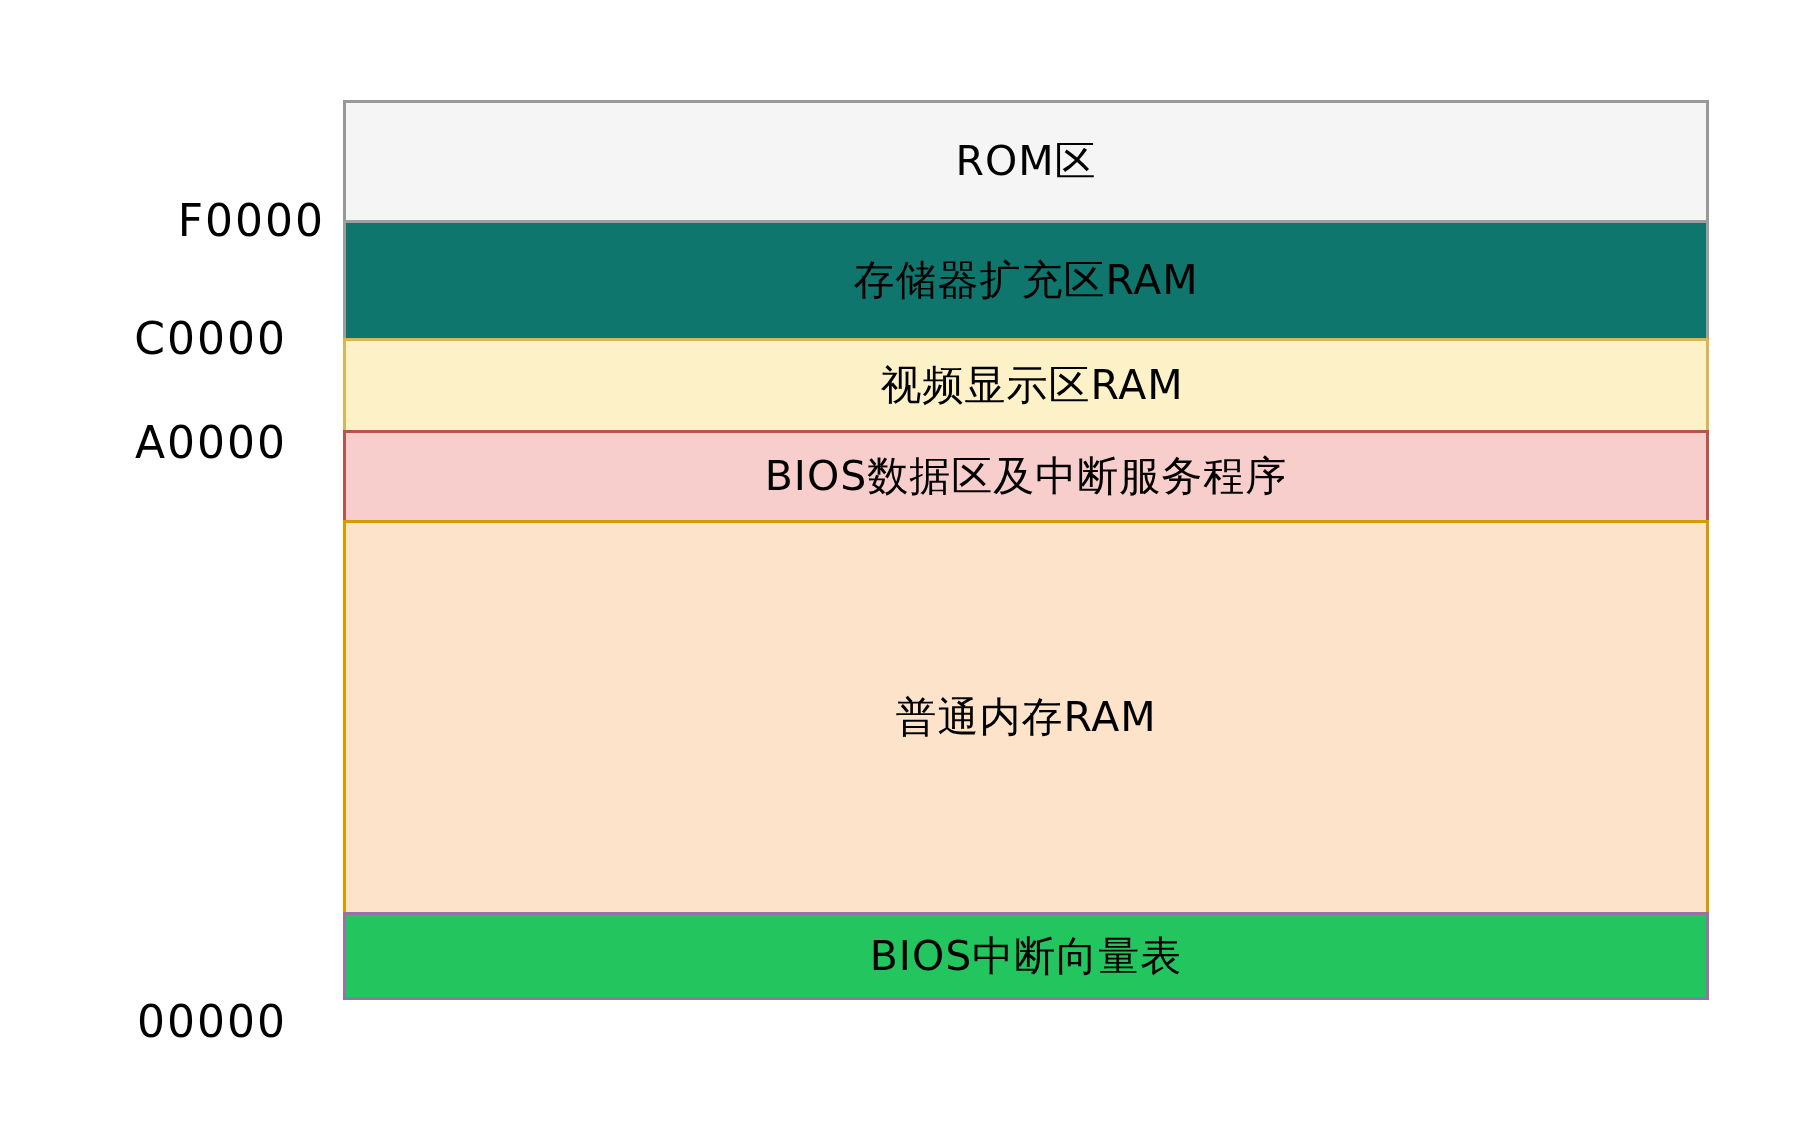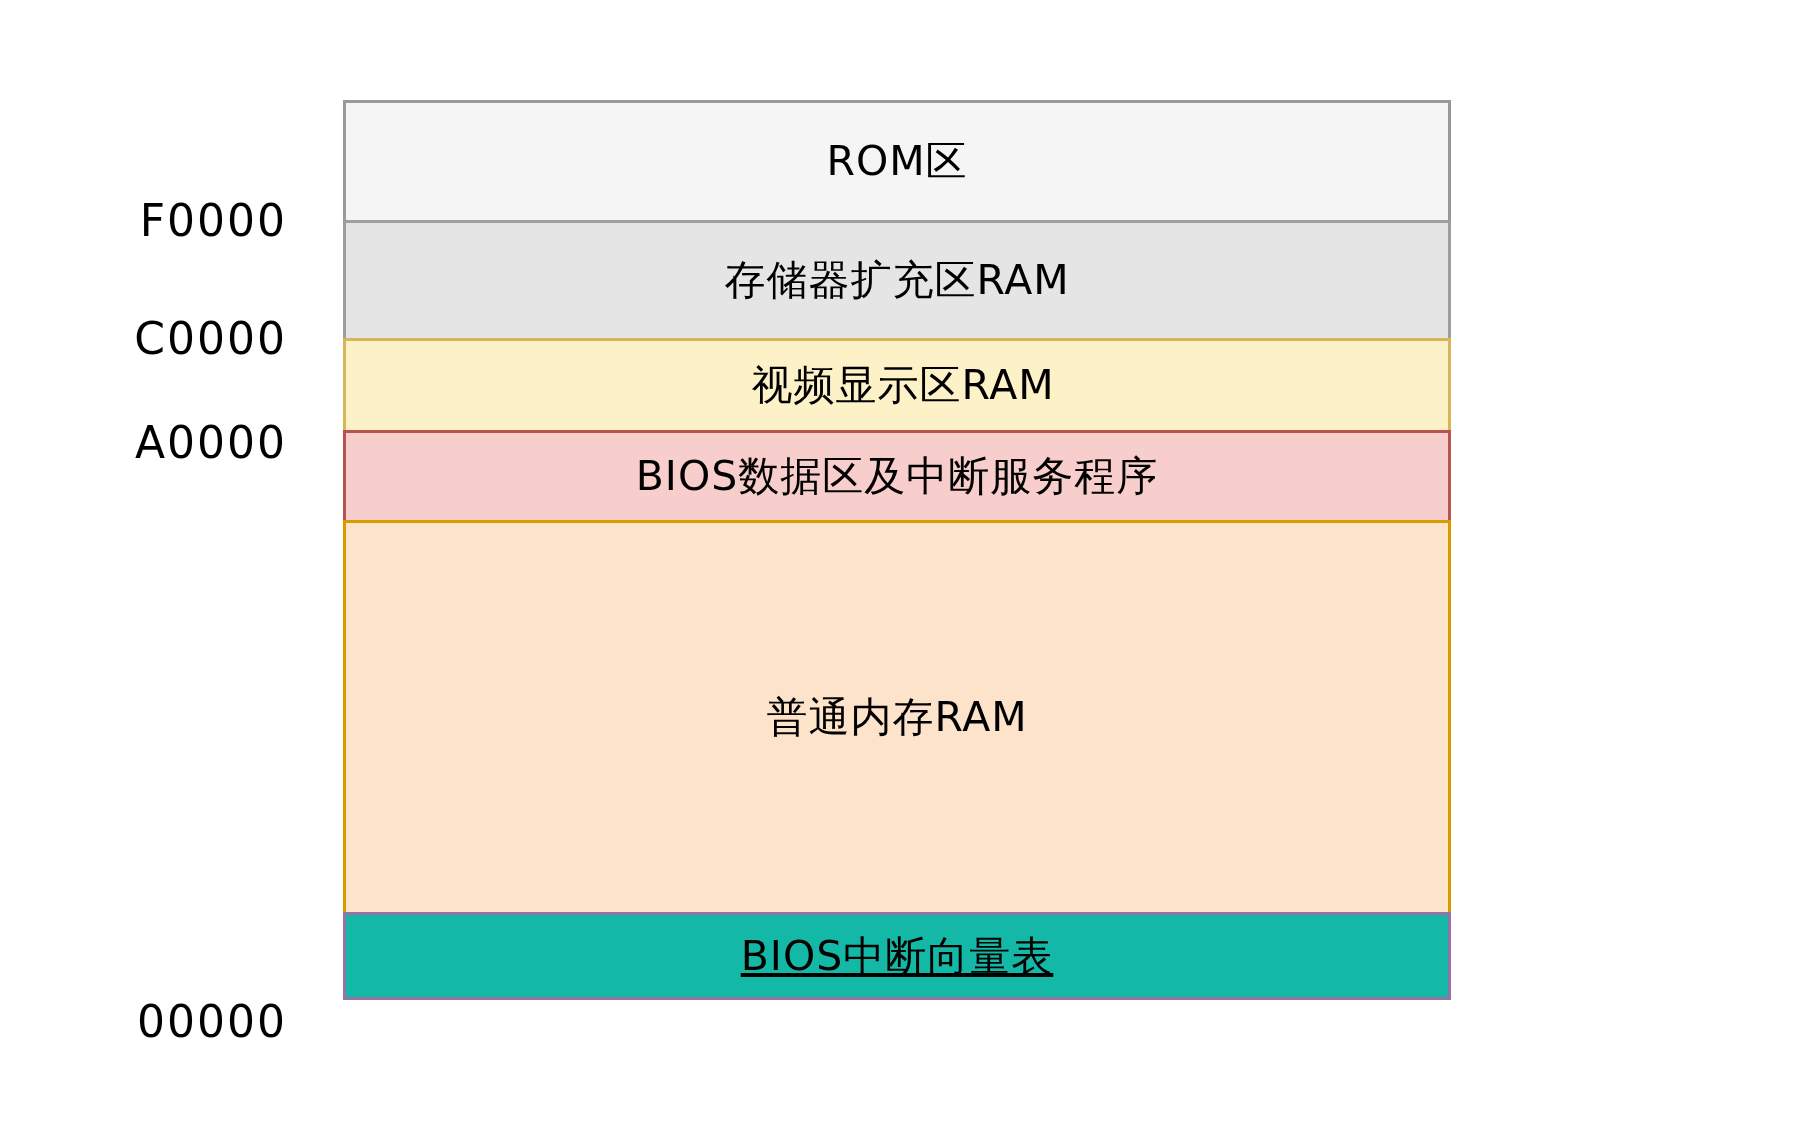--- a/index.html
+++ b/index.html
@@ -13,21 +13,21 @@
     width: 1796px;
     height: 1148px;
     background: #ffffff;
     overflow: hidden;
   }
   
   .memory-box {
     position: absolute;
     left: 343px;
     top: 100px;
-    width: 1108px;
+    width: 1366px;
     display: flex;
     flex-direction: column;
   }
   .region {
     box-sizing: border-box;
     border-style: solid;
     border-width: 0 3px 0 3px;
     border-top-width: 3px;
     display: flex;
     align-items: center;
@@ -53,39 +53,39 @@
     color: #000000;
     letter-spacing: 2px;
     white-space: nowrap;
   }
 </style>
 </head>
 <body>
 
 <div class="canvas">
 
-  <div class="addr-label" style="top: 220px;">F0000</div>
+  <div class="addr-label" style="top: 220px; padding-left: 38px;">F0000</div>
   <div class="addr-label" style="top: 338px;">C0000</div>
   <div class="addr-label" style="top: 442px;">A0000</div>
   <div class="addr-label" style="top: 1000px; margin-top: 21px;">00000</div>
 
   <div class="memory-box">
     <div class="region" style="background: rgb(245, 245, 245); border-color: rgb(153, 153, 153); height: 120px;">
       <span class="region-label">ROM区</span>
     </div>
-    <div class="region" style="background: #e5e5e5; border-color: rgb(158, 158, 158); height: 118px;">
+    <div class="region" style="background: #0f766e; border-color: rgb(158, 158, 158); height: 118px;">
       <span class="region-label">存储器扩充区RAM</span>
     </div>
     <div class="region" style="background: rgb(253, 241, 200); border-color: rgb(214, 182, 86); height: 92px; padding-left: 12px;">
       <span class="region-label">视频显示区RAM</span>
     </div>
     <div class="region" style="background: rgb(248, 206, 204); border-color: rgb(184, 84, 80); height: 90px;">
       <span class="region-label">BIOS数据区及中断服务程序</span>
     </div>
     <div class="region" style="background: rgb(254, 227, 203); border-color: rgb(215, 155, 0); height: 392px;">
       <span class="region-label">普通内存RAM</span>
     </div>
-    <div class="region" style="background: #14b8a6; border-color: rgb(150, 115, 166); height: 88px; text-decoration: underline;">
+    <div class="region" style="background: #22c55e; border-color: rgb(150, 115, 166); height: 88px;">
       <span class="region-label">BIOS中断向量表</span>
     </div>
   </div>
 
 </div>
 
 </body></html>

